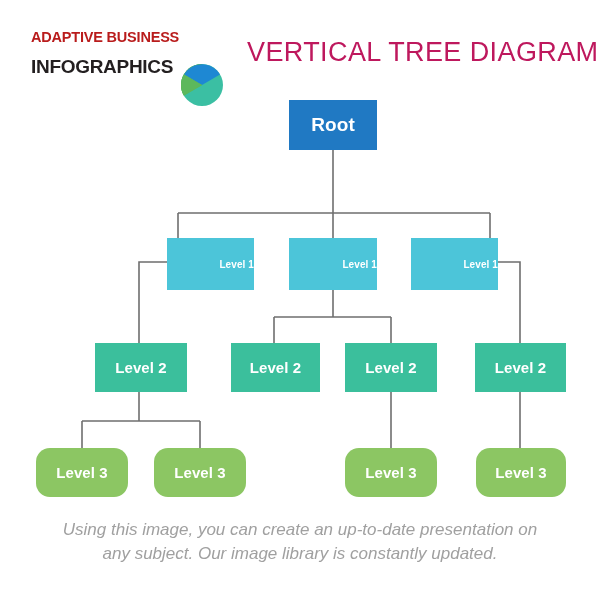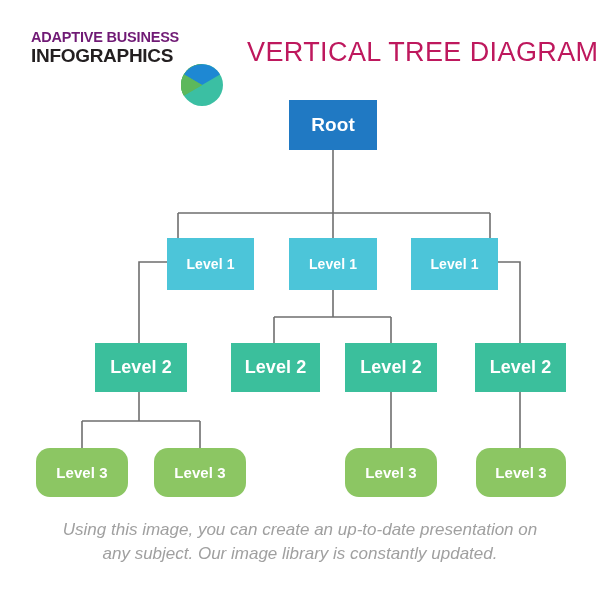--- a/index.html
+++ b/index.html
@@ -34,31 +34,31 @@
     top: 2px;
     width: 145px;
     text-align: left;
     line-height: 1.0;
   }
   .brand-line1 {
     display: block;
     font-size: 14.5px;
     font-weight: bold;
     letter-spacing: -0.2px;
-    color: #701a75;
+    color: #b91c1c;
     white-space: nowrap;
   }
   .brand-line2 {
     display: block;
     font-size: 19px;
     font-weight: bold;
     letter-spacing: -0.3px;
     color: #231f20;
     white-space: nowrap;
-    margin-top: 1px;
+    margin-top: 12px;
   }
   .brand-logo {
     position: absolute;
     left: 181px;
     top: 36px;
     width: 42px;
     height: 42px;
   }
   .deck-title {
     position: absolute;
@@ -90,22 +90,22 @@
     position: absolute;
     display: flex;
     align-items: center;
     justify-content: center;
     color: #ffffff;
     font-weight: bold;
     letter-spacing: 0.1px;
     box-sizing: border-box;
   }
   .node-root   { font-size: 19px; }
-  .node-l1     { font-size: 14px; }
-  .node-l2     { font-size: 18px; }
+  .node-l1     { font-size: 10px; justify-content: flex-end; }
+  .node-l2     { font-size: 15px; }
   .node-l3     { font-size: 15px; border-radius: 14px; }
 
   
   .caption {
     position: absolute;
     left: 30px;
     top: 518px;
     width: 540px;
     text-align: center;
     font-size: 17px;

